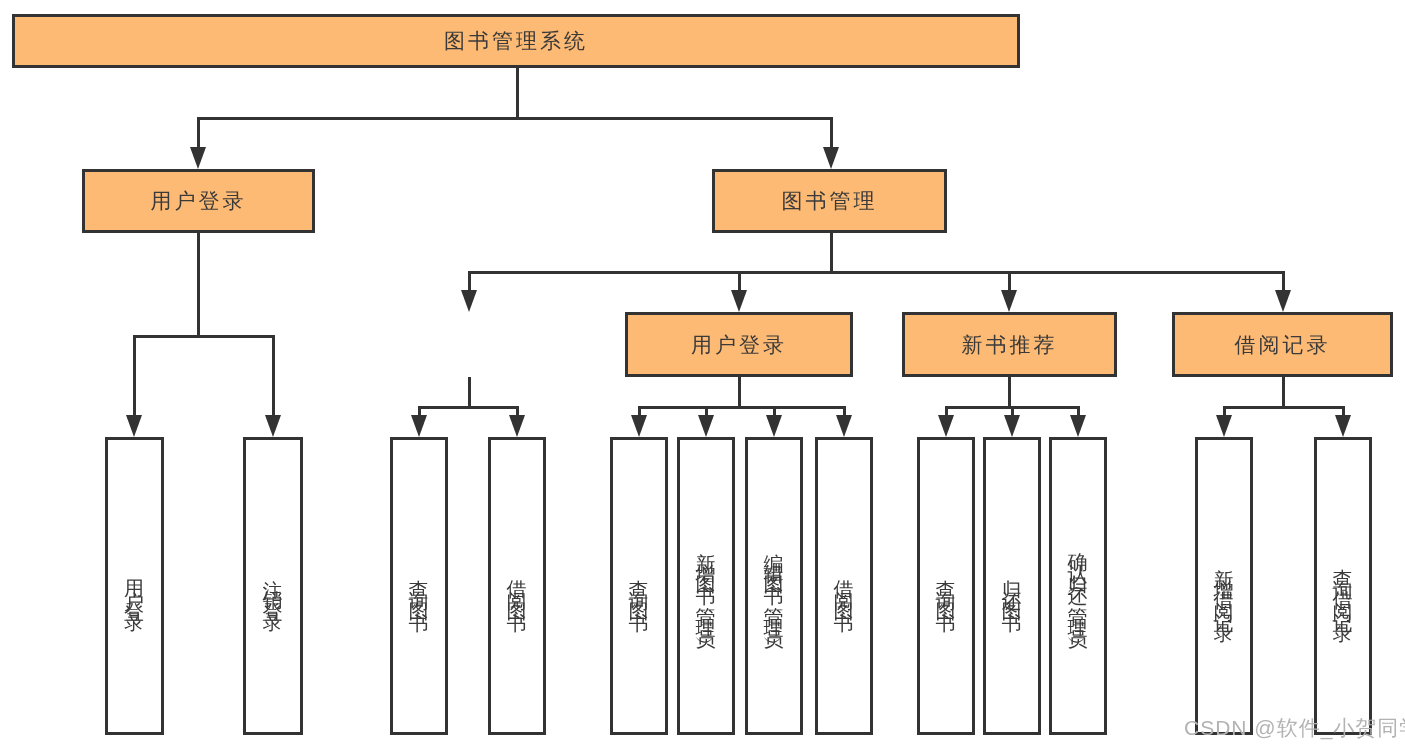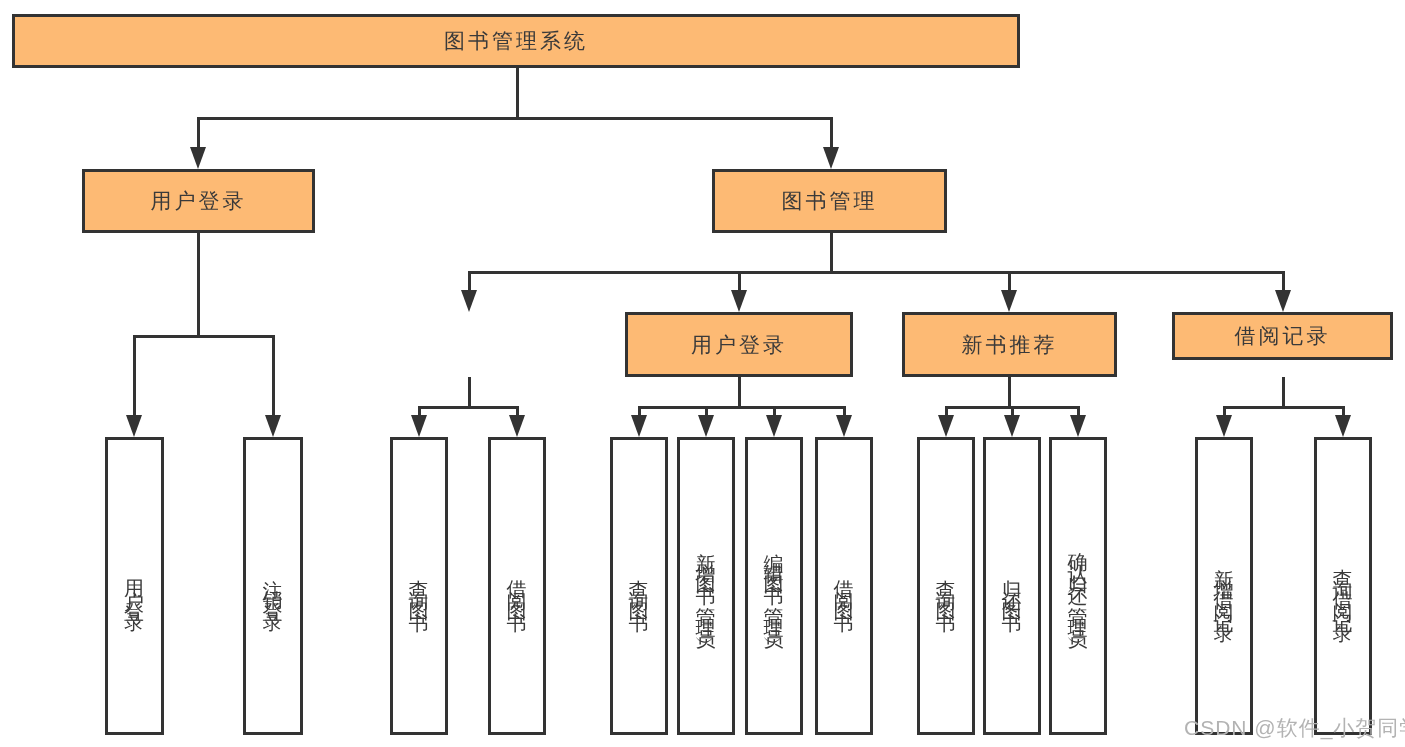--- a/index.html
+++ b/index.html
@@ -45,21 +45,21 @@
   <div class="node" style="left:712px;top:169px;width:235px;height:64px;">
     <span>图书管理</span>
   </div>
 
   <div class="node" style="left:625px;top:312px;width:228px;height:65px;">
     <span>用户登录</span>
   </div>
   <div class="node" style="left:902px;top:312px;width:215px;height:65px;">
     <span>新书推荐</span>
   </div>
-  <div class="node" style="left:1172px;top:312px;width:221px;height:48px;">
+  <div class="node" style="left:1172px;top:312px;width:221px;height:65px;">
     <span>借阅记录</span>
   </div>
 
   <div class="leaf" style="left:105px;width:59px;">
     <span>用户登录</span>
   </div>
   <div class="leaf" style="left:243px;width:60px;">
     <span>注销登录</span>
   </div>
 

